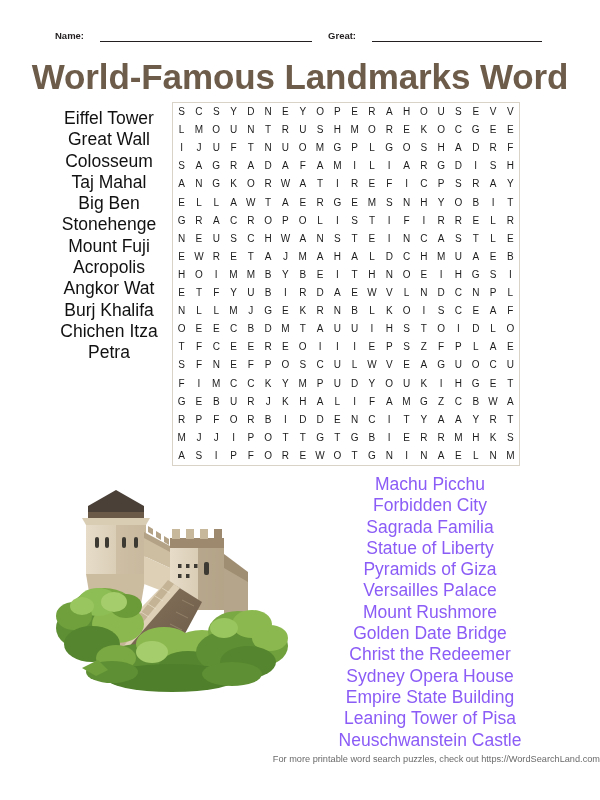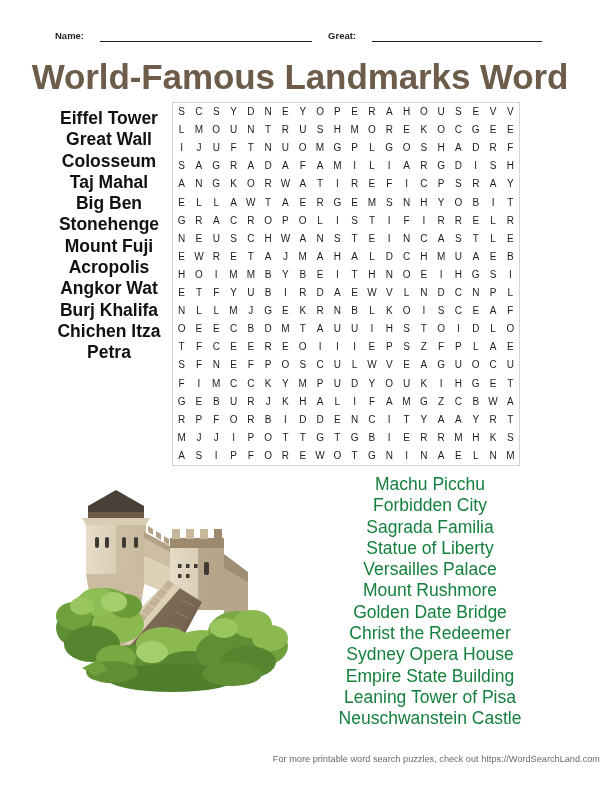--- a/index.html
+++ b/index.html
@@ -53,21 +53,20 @@
     letter-spacing: -0.1px;
   }
 
   
   .words-left {
     position: absolute;
     left: 44px;
     top: 108px;
     width: 130px;
     text-align: center;
-    font-weight: bold;
   }
   .words-left .w {
     font-size: 17.5px;
     color: #111111;
     line-height: 21.3px;
     white-space: nowrap;
   }
 
   
   .grid-wrap {
@@ -110,21 +109,21 @@
   
   .words-right {
     position: absolute;
     left: 300px;
     top: 474px;
     width: 260px;
     text-align: center;
   }
   .words-right .w {
     font-size: 17.5px;
-    color: #15803d;
+    color: #8b5cf6;
     line-height: 21.3px;
     white-space: nowrap;
   }
 
   
   .footer {
     position: absolute;
     left: 0;
     top: 754px;
     width: 600px;
@@ -694,20 +693,21 @@
       <path d="M30 186 L46 178 L56 188 L44 194 Z" fill="#6fa03c"></path>
     </g>
   </svg>
 </div>
 
 <div class="words-right" id="words-right">
     <div class="w">Machu Picchu</div>
     <div class="w">Forbidden City</div>
     <div class="w">Sagrada Familia</div>
     <div class="w">Statue of Liberty</div>
+    <div class="w">Pyramids of Giza</div>
     <div class="w">Versailles Palace</div>
     <div class="w">Mount Rushmore</div>
     <div class="w">Golden Date Bridge</div>
     <div class="w">Christ the Redeemer</div>
     <div class="w">Sydney Opera House</div>
     <div class="w">Empire State Building</div>
     <div class="w">Leaning Tower of Pisa</div>
     <div class="w">Neuschwanstein Castle</div>
   </div>
 

